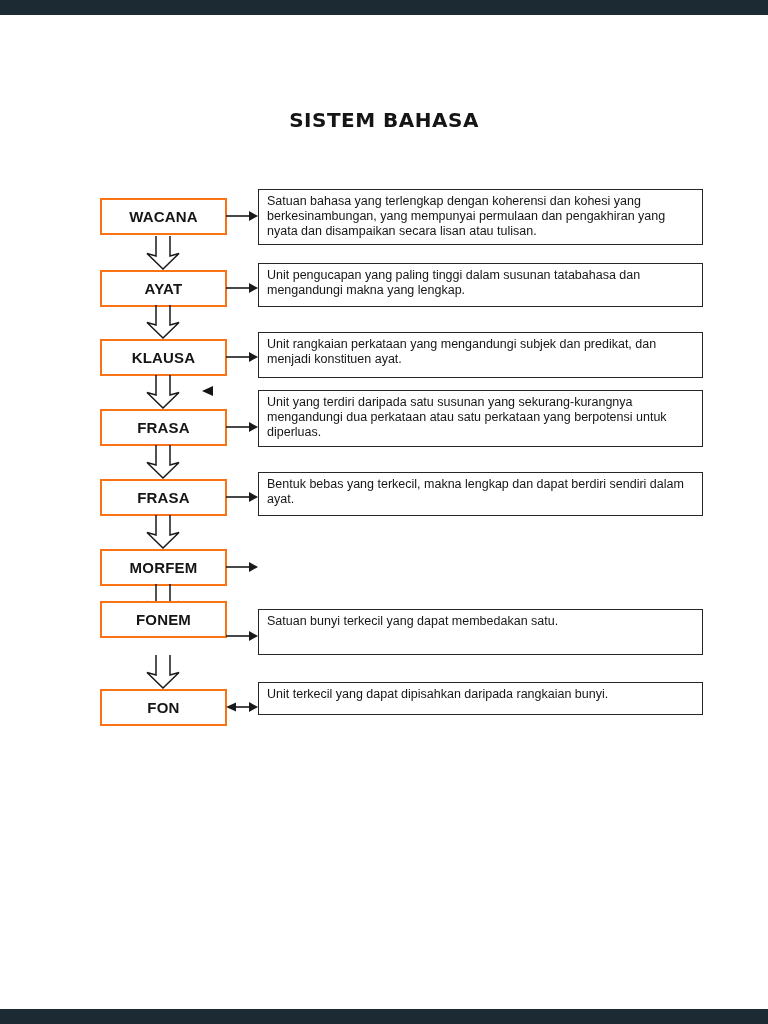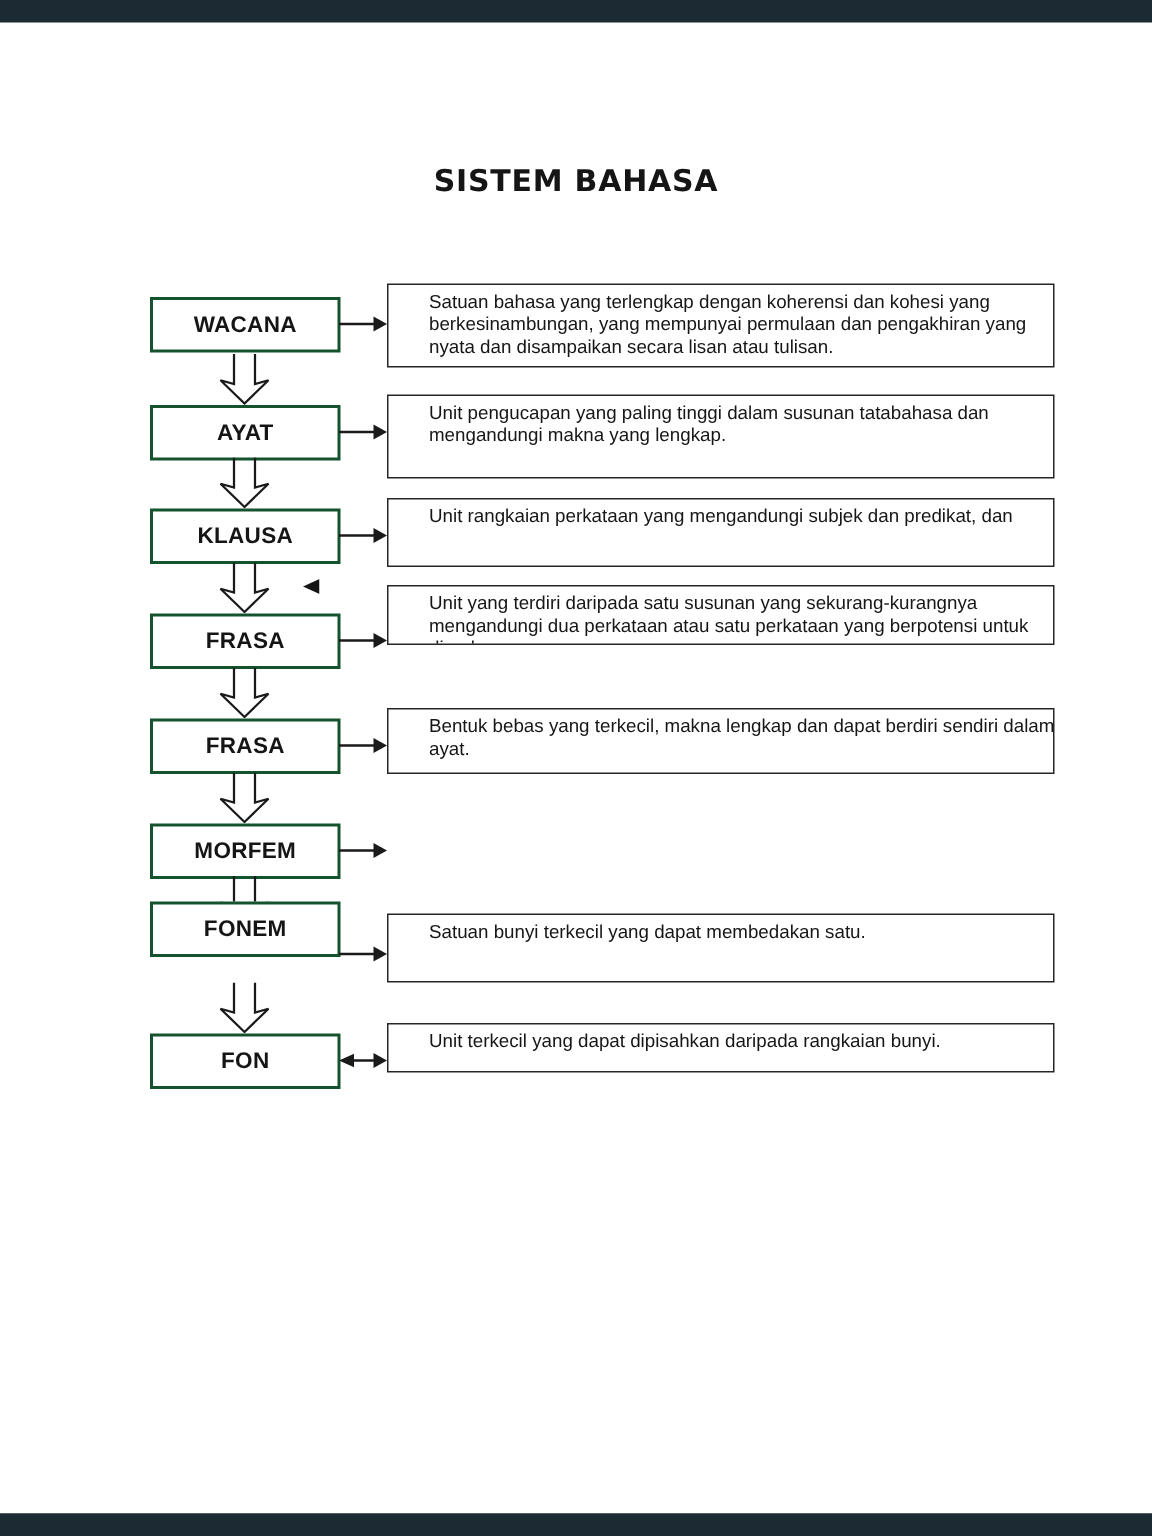--- a/index.html
+++ b/index.html
@@ -6,32 +6,32 @@
   body{font-family:"Liberation Sans",sans-serif;background:#1c2b33;}
   #screen{position:relative;width:768px;height:1024px;overflow:hidden;background:#1c2b33;}
   .viewer-bar{position:absolute;left:0;width:768px;background:#1c2b33;}
   #bar-top{top:0;height:15px;}
   #bar-bottom{top:1009px;height:15px;}
   #page{position:absolute;left:0;top:15px;width:768px;height:994px;background:#ffffff;}
   #title{position:absolute;left:0;top:93px;width:768px;text-align:center;
          font-family:"DejaVu Sans",sans-serif;font-weight:bold;font-size:20px;
          letter-spacing:.5px;color:#151515;}
   .term{position:absolute;left:100px;width:127px;height:37px;box-sizing:border-box;
-        border:2px solid #14532d;background:#fff;display:flex;align-items:center;justify-content:center;
+        border:2px solid #f97316;background:#fff;display:flex;align-items:center;justify-content:center;
         font-weight:bold;font-size:15px;letter-spacing:.2px;color:#151515;}
   .desc{position:absolute;left:258px;width:445px;box-sizing:border-box;border:1.4px solid #262626;
         background:#fff;padding:4px 8px;color:#161616;font-size:12.5px;line-height:15px;overflow:hidden;}
-  .dline{white-space:nowrap;margin-left:19px;}
+  .dline{white-space:nowrap;}
   .conn,.harrow,.marker{position:absolute;}
   
   .t1{top:183px}.t2{top:255px}.t3{top:324px}.t4{top:394px}
   .t5{top:464px}.t6{top:534px}.t7{top:586px}.t8{top:674px}
   
-  .d1{top:174px;height:56px}.d2{top:248px;height:56px}.d3{top:317px;height:46px}
-  .d4{top:375px;height:40px}.d5{top:457px;height:44px}.d6{top:524px;height:46px}
+  .d1{top:174px;height:56px}.d2{top:248px;height:44px}.d3{top:317px;height:46px}
+  .d4{top:375px;height:57px}.d5{top:457px;height:44px}.d6{top:524px;height:46px}
   .d7{top:594px;height:46px}.d8{top:667px;height:33px}
   
   .h1{top:195px}.h2{top:267px}.h3{top:336px}.h4{top:406px}
   .h5{top:476px}.h6{top:546px}.h7{top:615px}.h8{top:686px}
   .harrow{left:226px;width:32px;height:12px}
   
   .conn{left:141px;width:44px;height:34px}
   .c1{top:221px}.c2{top:290px}.c3{top:360px}.c4{top:430px}
   .c5{top:500px}.c6{top:569px}.c7{top:640px}
   .marker{left:202px;top:371px;width:11px;height:10px}
@@ -78,20 +78,21 @@
 
     <div class="term t3">
       <span>KLAUSA</span>
     </div>
     <svg class="harrow h3" viewBox="0 0 32 12">
       <line x1="0" y1="6" x2="25" y2="6" stroke="#1a1a1a" stroke-width="1.6"></line>
       <polygon points="23,1 32,6 23,11" fill="#1a1a1a"></polygon>
     </svg>
     <div class="desc d3">
       <div class="dline">Unit rangkaian perkataan yang mengandungi subjek dan predikat, dan</div>
+      <div class="dline">menjadi konstituen ayat.</div>
     </div>
     <svg class="conn c3" viewBox="0 0 44 34">
       <path d="M15,0 V20 L6,17.5 L22,33 L38,17.5 L29,20 V0" fill="none" stroke="#1a1a1a" stroke-width="1.5"></path>
     </svg>
     <svg class="marker" viewBox="0 0 11 10">
       <polygon points="0,5 11,0 11,10" fill="#141414"></polygon>
     </svg>
 
     <div class="term t4">
       <span>FRASA</span>

